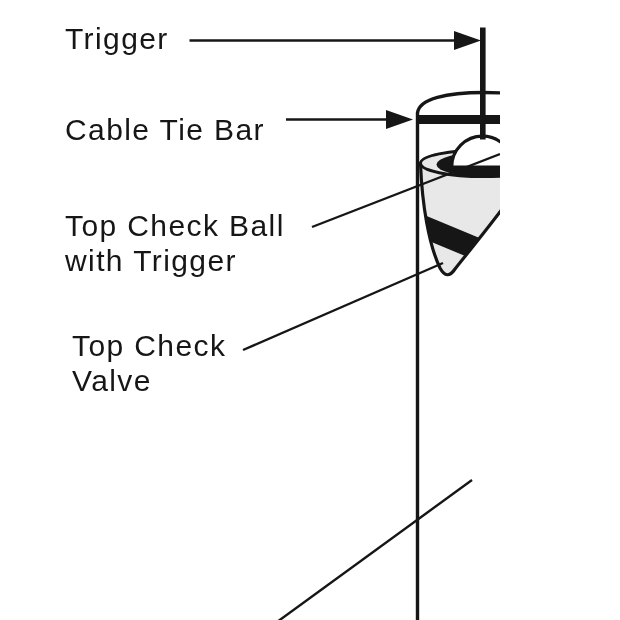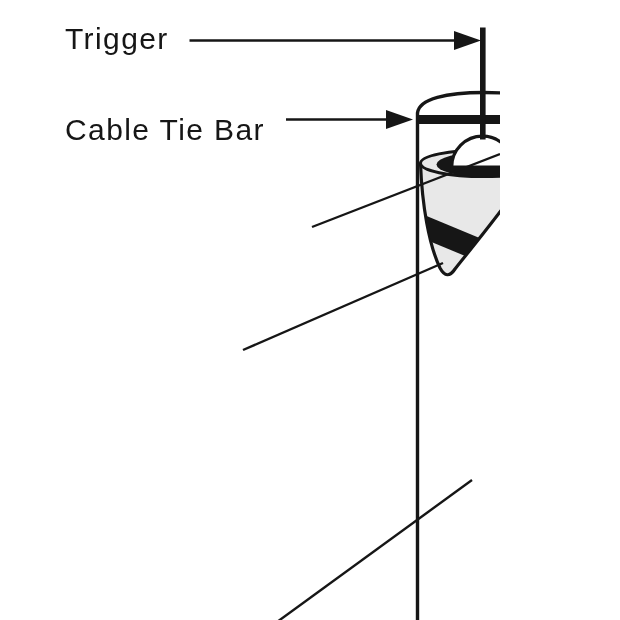--- a/index.html
+++ b/index.html
@@ -73,16 +73,22 @@
 
   <div class="label" style="left:65px; top:21px;">
     <span>Trigger</span>
   </div>
 
   <div class="label" style="left:65px; top:112px;">
     <span>Cable Tie Bar</span>
   </div>
 
   <div class="label" style="left:65px; top:208px;">
+    <span>Top Check Ball</span>
+    <span>with Trigger</span>
   </div>
 
+  <div class="label" style="left:72px; top:328px;">
+    <span>Top Check</span>
+    <span>Valve</span>
+  </div>
 
 </div>
 
 </body></html>

